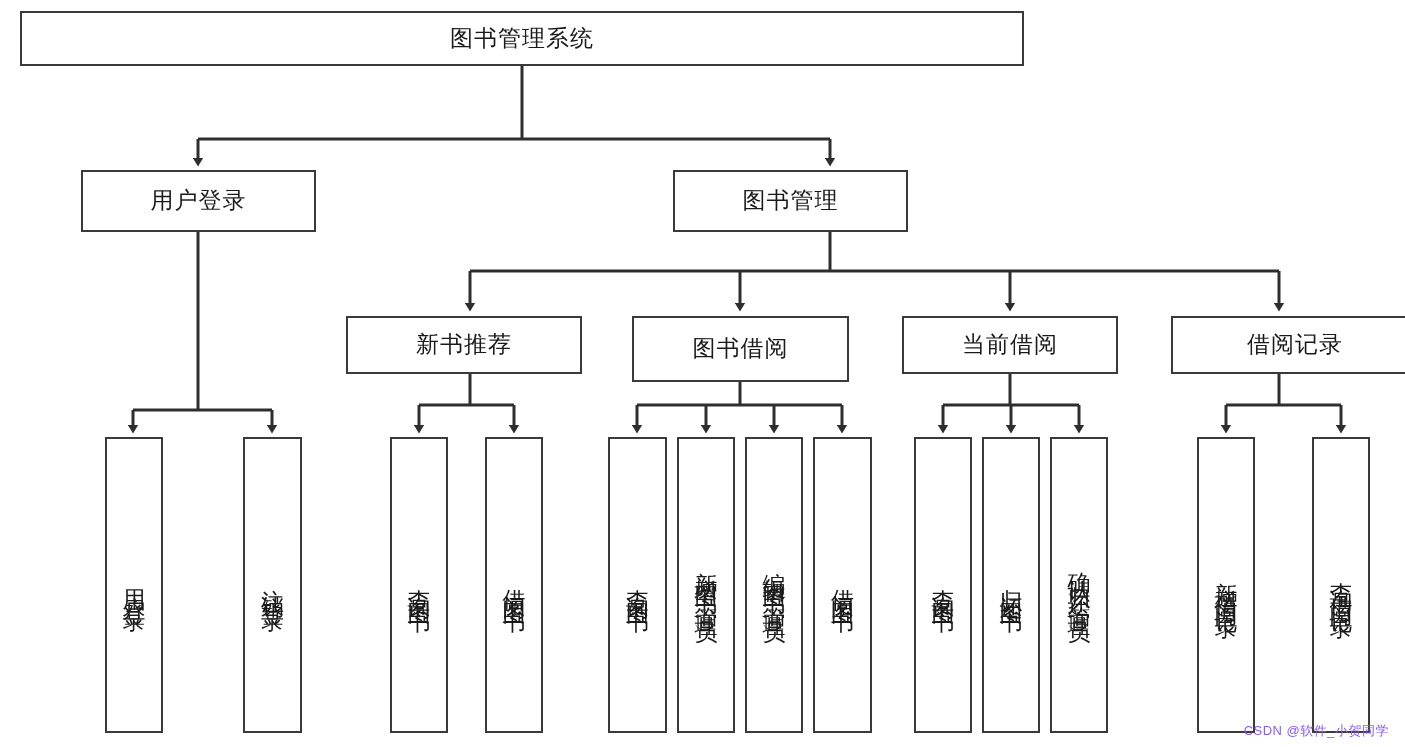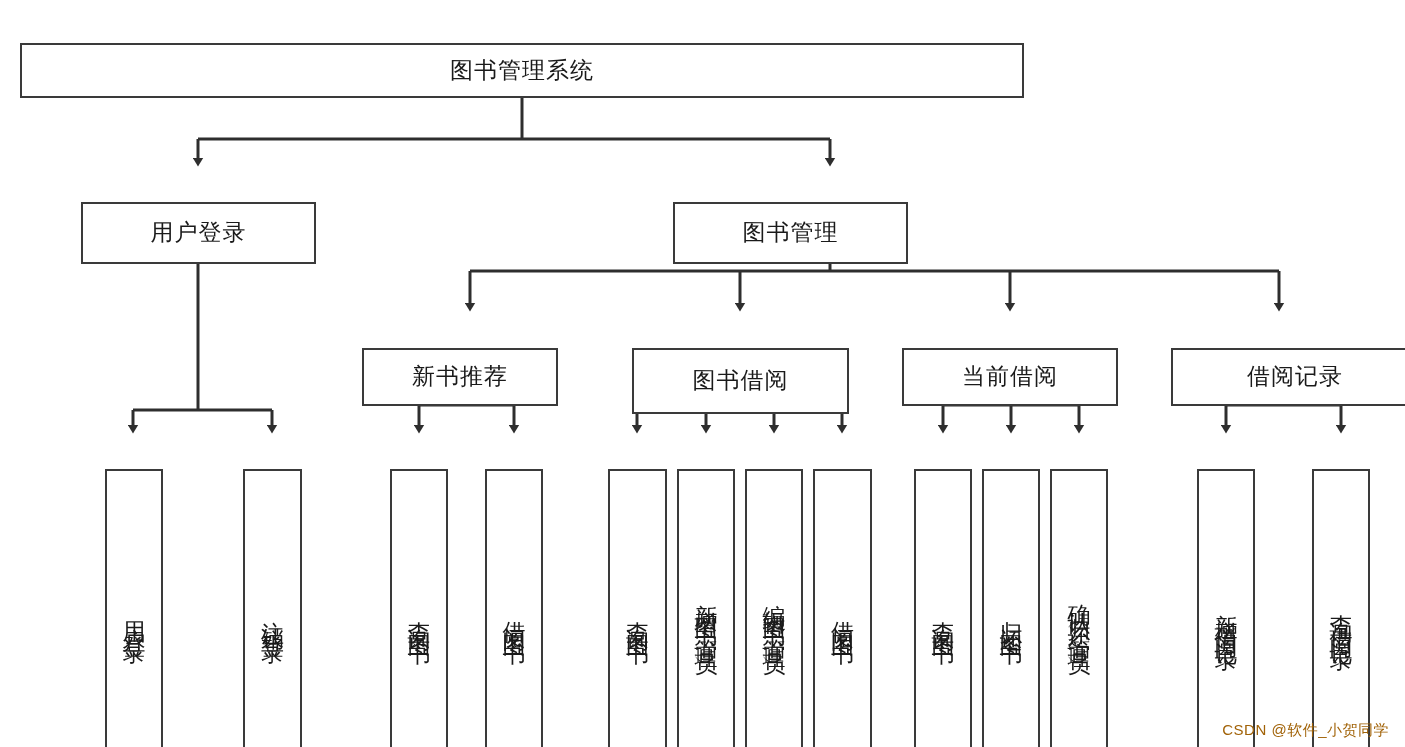--- a/index.html
+++ b/index.html
@@ -27,21 +27,20 @@
   .node {
     position: absolute;
     box-sizing: border-box;
     border: 2.5px solid #3a3a3a;
     background: #ffffff;
     display: flex;
     align-items: center;
     justify-content: center;
     color: #1a1a1a;
     z-index: 2;
-    margin-top: 32px;
   }
   .node.horiz {
     font-size: 23px;
     letter-spacing: 1px;
     line-height: 1.2;
   }
   .node.vert {
     writing-mode: vertical-rl;
     text-orientation: upright;
     font-size: 23px;
@@ -52,22 +51,22 @@
   }
   .node.vert span {
     display: block;
     writing-mode: vertical-rl;
     text-orientation: upright;
   }
   .watermark {
     position: absolute;
     right: 16px;
     bottom: 7px;
-    font-size: 15px;
-    color: #a16207;
+    font-size: 13px;
+    color: #8b5cf6;
     letter-spacing: 0.5px;
     z-index: 5;
     white-space: nowrap;
   }
 </style>
 </head>
 <body>
 
 <div id="canvas">
 
@@ -125,21 +124,21 @@
     <span>图书管理系统</span>
   </div>
 
   <div class="node horiz" style="left:81px;top:170px;width:235px;height:62px;">
     <span>用户登录</span>
   </div>
   <div class="node horiz" style="left:673px;top:170px;width:235px;height:62px;">
     <span>图书管理</span>
   </div>
 
-  <div class="node horiz" style="left:362px;top:316px;width:196px;height:58px;text-align:right;">
+  <div class="node horiz" style="left:346px;top:316px;width:236px;height:58px;text-align:right;">
     <span>新书推荐</span>
   </div>
   <div class="node horiz" style="left:632px;top:316px;width:217px;height:66px;">
     <span>图书借阅</span>
   </div>
   <div class="node horiz" style="left:902px;top:316px;width:216px;height:58px;">
     <span>当前借阅</span>
   </div>
   <div class="node horiz" style="left:1171px;top:316px;width:248px;height:58px;">
     <span>借阅记录</span>

